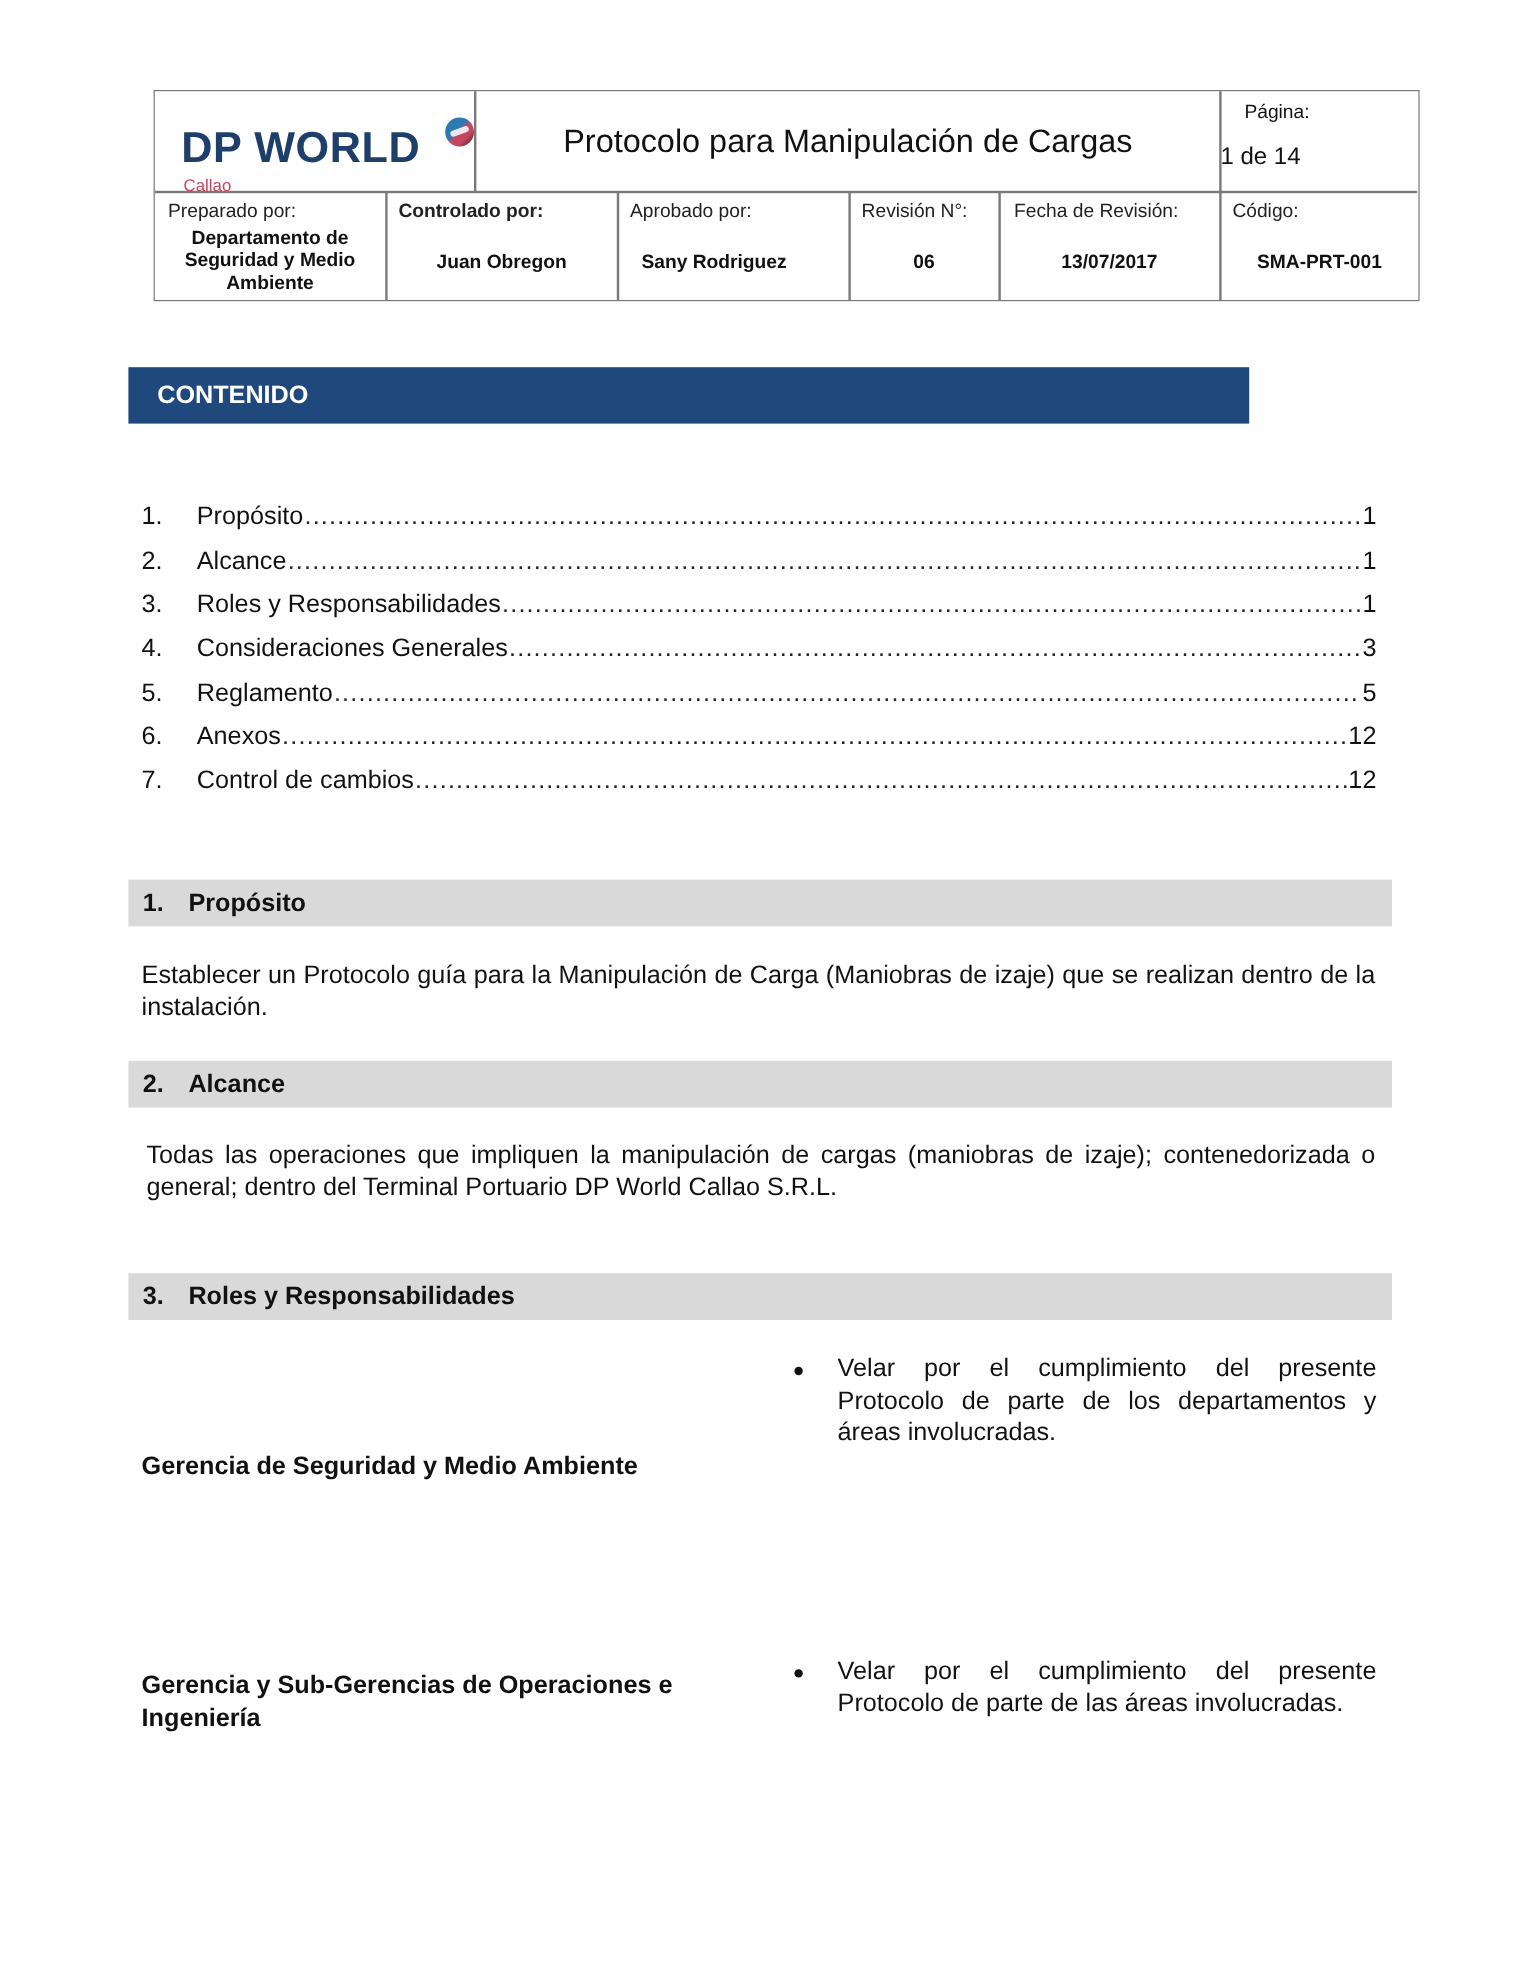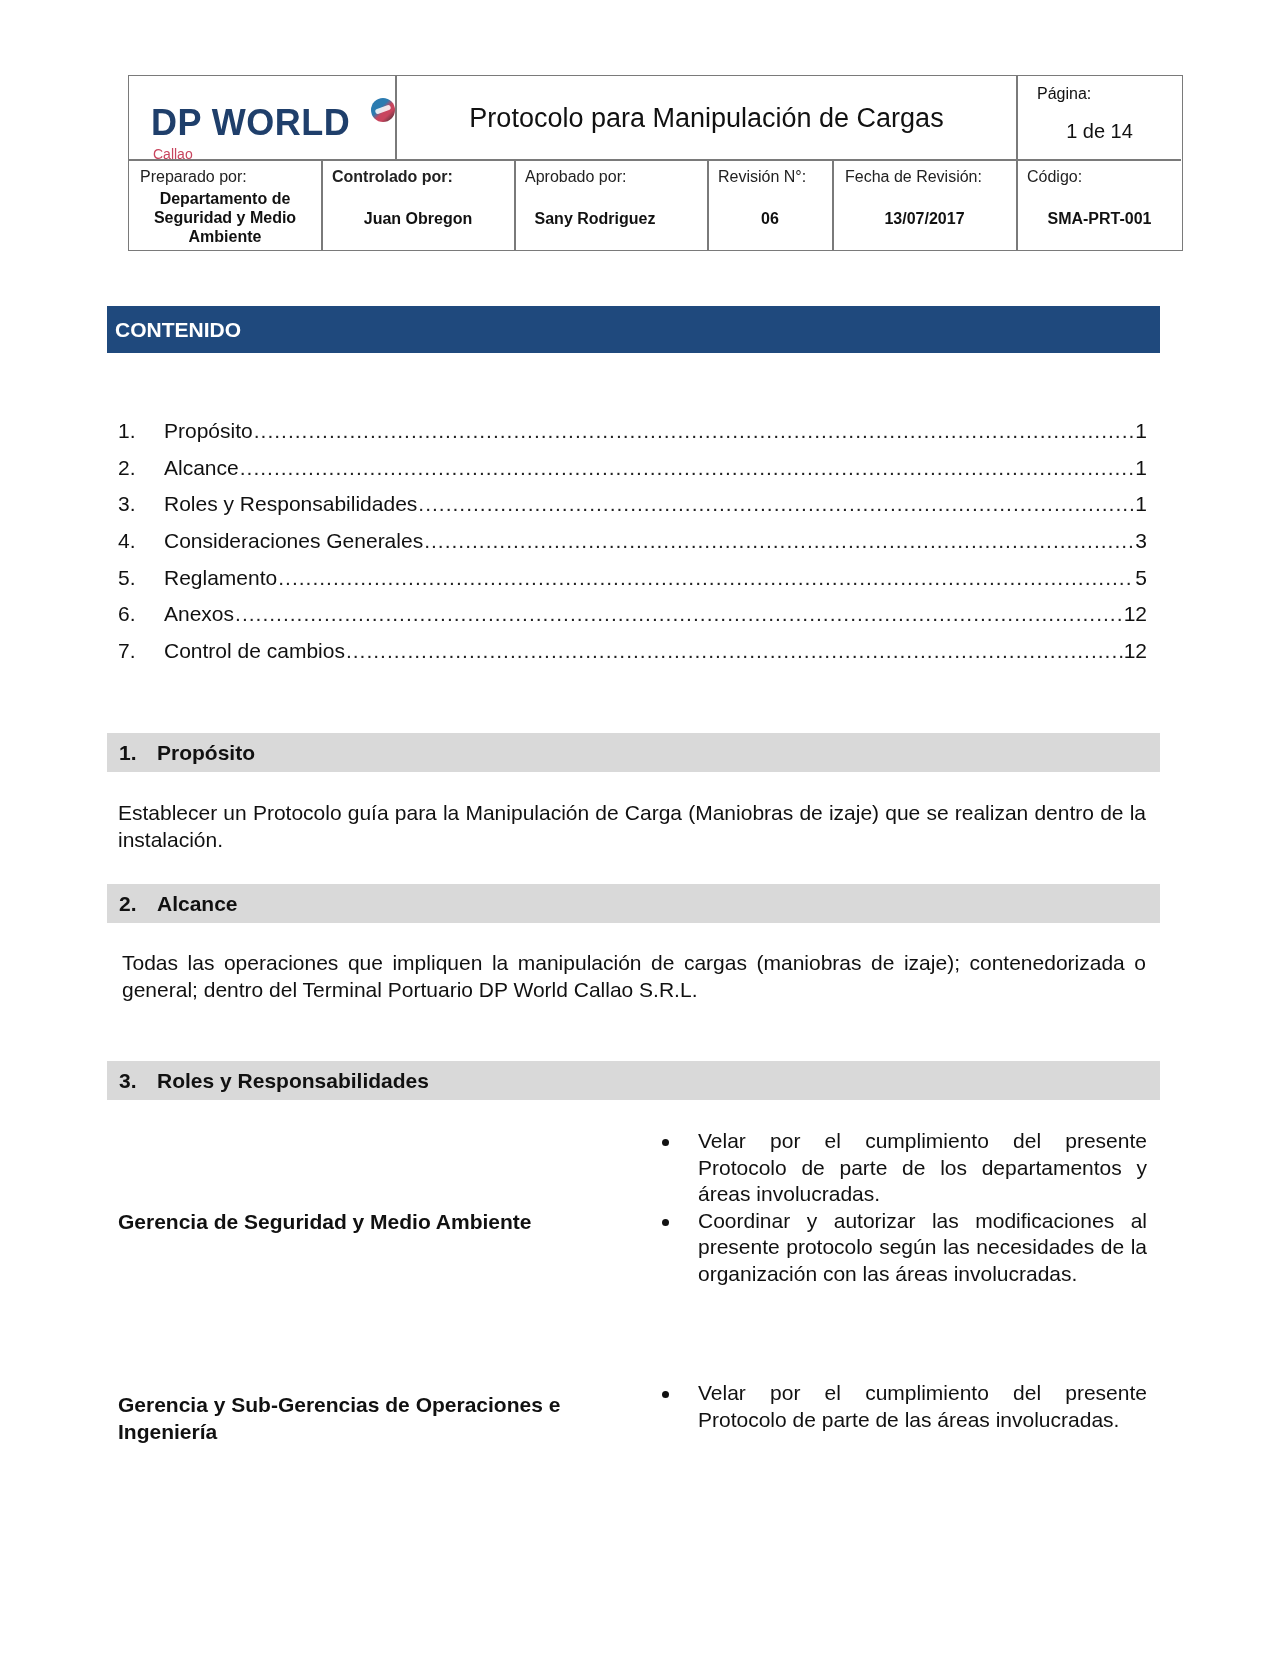--- a/index.html
+++ b/index.html
@@ -15,29 +15,29 @@
                color:#1f3f6b; letter-spacing:0.5px; white-space:nowrap; }
   .logo-sub { position:absolute; left:2px; top:50px; font-size:14px; color:#c8455e; }
   .globe { position:absolute; left:220px; top:2px; width:24px; height:24px; border-radius:50%;
            background:linear-gradient(135deg,#2b7bb0 0%,#2b7bb0 40%,#c8455e 55%,#c8455e 70%,#2a2a2a 100%); }
   .globe::after { content:""; position:absolute; left:4px; top:9px; width:16px; height:5px;
                   background:#ffffff; border-radius:3px; transform:rotate(-20deg); opacity:.85; }
   .doc-title { position:absolute; left:267px; top:0; width:621px; height:84px;
                display:flex; align-items:center; justify-content:center;
                font-size:27px; color:#111; }
   .pg-label { position:absolute; left:908px; top:9px; font-size:16px; }
-  .pg-val { position:absolute; left:888px; top:44px; width:165px; text-align:center; font-size:20px; }
+  .pg-val { position:absolute; left:888px; top:44px; width:165px; font-size:20px; }
 
   .cell-label { position:absolute; top:92px; font-size:16px; color:#222; white-space:nowrap; }
   .cell-val { position:absolute; font-size:16px; font-weight:bold; text-align:center; line-height:19px; }
 
   
-  .bar-blue { position:absolute; left:107px; top:306px; width:1053px; height:47px;
+  .bar-blue { position:absolute; left:107px; top:306px; width:934px; height:47px;
               background:#1f497d; color:#fff; font-weight:bold; font-size:21px;
-              display:flex; align-items:center; box-sizing:border-box; padding-left:8px; }
+              display:flex; align-items:center; box-sizing:border-box; padding-left:24px; }
   .bar-gray { position:absolute; left:107px; width:1053px; height:39px; background:#d9d9d9;
               font-weight:bold; font-size:21px; display:flex; align-items:center;
               box-sizing:border-box; padding-left:12px; color:#111; }
   .bar-gray .num { display:inline-block; width:38px; }
 
   
   .toc-row { position:absolute; left:118px; width:1029px; height:28px; display:flex;
              align-items:baseline; font-size:21px; }
   .toc-num { width:46px; flex:none; }
   .toc-text { flex:none; white-space:nowrap; }
@@ -162,24 +162,20 @@
   <span class="num">3.</span>
   <span>Roles y Responsabilidades</span>
 </div>
 
 <div class="role-label" style="top:1208px;">Gerencia de Seguridad y Medio Ambiente</div>
 <ul class="bullets" style="top:1128px;">
   <li>
     <span class="dot"></span>
     <span>Velar por el cumplimiento del presente Protocolo de parte de los departamentos y áreas involucradas.</span>
   </li>
-  <li>
-    <span class="dot"></span>
-    <span>Coordinar y autorizar las modificaciones al presente protocolo según las necesidades de la organización con las áreas involucradas.</span>
-  </li>
 </ul>
 
 <div class="role-label" style="top:1391px;">Gerencia y Sub-Gerencias de Operaciones e Ingeniería</div>
 <ul class="bullets" style="top:1380px;">
   <li>
     <span class="dot"></span>
     <span>Velar por el cumplimiento del presente Protocolo de parte de las áreas involucradas.</span>
   </li>
 </ul>
 

